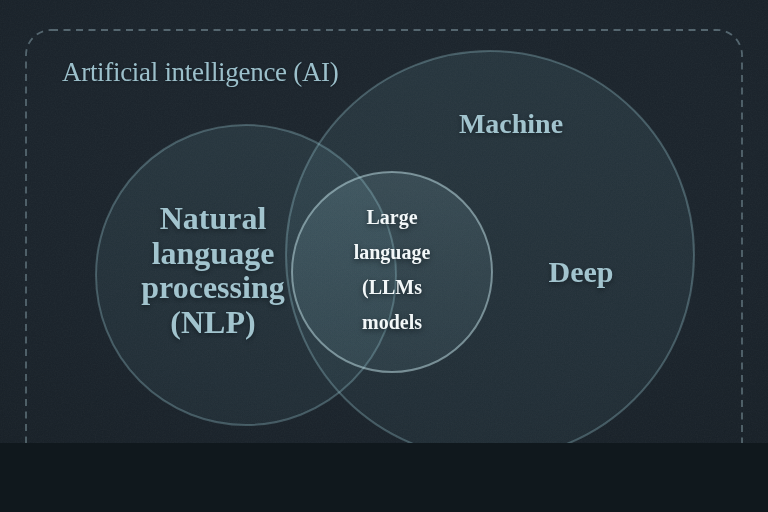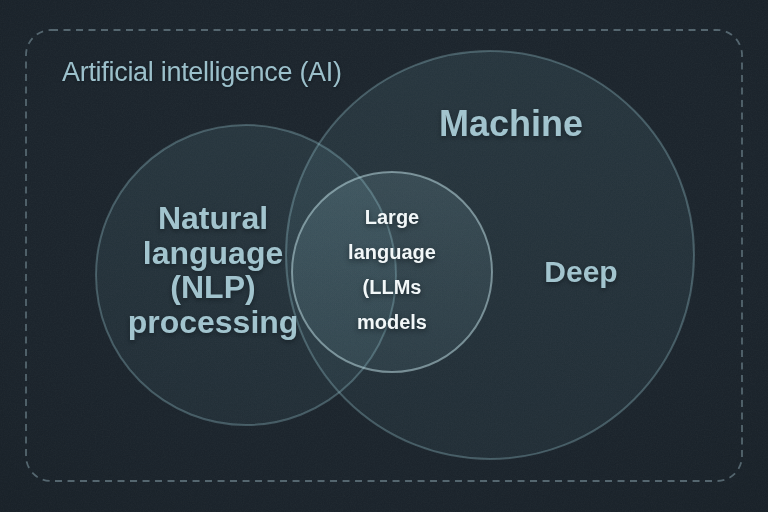--- a/index.html
+++ b/index.html
@@ -3,24 +3,24 @@
 <meta charset="utf-8">
 <style>
   html, body {
     margin: 0;
     padding: 0;
     background: #10181d;
   }
   .stage {
     position: relative;
     width: 768px;
-    height: 512px;
+    height: 443px;
     overflow: hidden;
     background: radial-gradient(ellipse 90% 90% at 50% 42%, #1b242c 0%, #19222a 55%, #151d24 100%);
-    font-family: Liberation Sans, sans-serif;
+    font-family: Liberation Serif, serif;
   }
   .stage svg {
     position: absolute;
     inset: 0;
   }
   .label {
     position: absolute;
     transform: translate(-50%, -50%);
     text-align: center;
     font-weight: 700;
@@ -35,21 +35,21 @@
     left: 62px;
     top: 57px;
     font-size: 27px;
     font-weight: 400;
     letter-spacing: -0.3px;
     color: #9cc0cb;
     text-shadow: 0 1px 3px rgba(8, 15, 20, 0.4);
     white-space: nowrap;
   }
   .nlp-label  { left: 213px; top: 270px; font-size: 32px; line-height: 34.5px; }
-  .ml-label   { left: 511px; top: 124px; font-size: 36px; line-height: 38px; }
+  .ml-label   { left: 511px; top: 124px; font-size: 28px; line-height: 38px; }
   .dl-label   { left: 571px; top: 272px; font-size: 30px; line-height: 36px; margin-left: 10px; }
   .llm-label  { left: 392px; top: 270px; font-size: 20px; line-height: 35px;
                 color: #f2f7f8; text-shadow: 0 2px 5px rgba(8, 15, 20, 0.55); }
 </style>
 </head>
 <body>
 
 <div class="stage">
 
   <svg width="768" height="512" viewBox="0 0 768 512">
@@ -77,22 +77,22 @@
     <circle cx="392" cy="272" r="100" fill="url(#llmFill)" stroke="#c4e4ea" stroke-opacity="0.50" stroke-width="2"></circle>
 
     <rect width="768" height="512" filter="url(#grain)" opacity="0.9"></rect>
   </svg>
 
   <div class="title">Artificial intelligence (AI)</div>
 
   <div class="label nlp-label">
     <span>Natural</span>
     <span>language</span>
+    <span>processing</span>
     <span>(NLP)</span>
-    <span>processing</span>
   </div>
 
   <div class="label ml-label">
     <span>Machine</span>
   </div>
 
   <div class="label dl-label">
     <span>Deep</span>
   </div>
 

